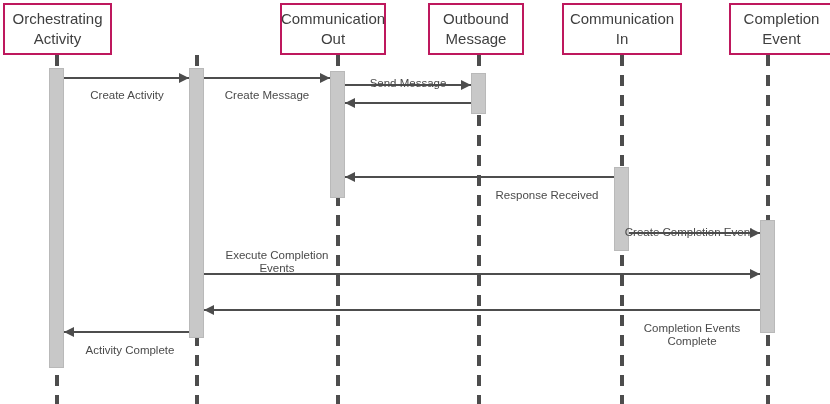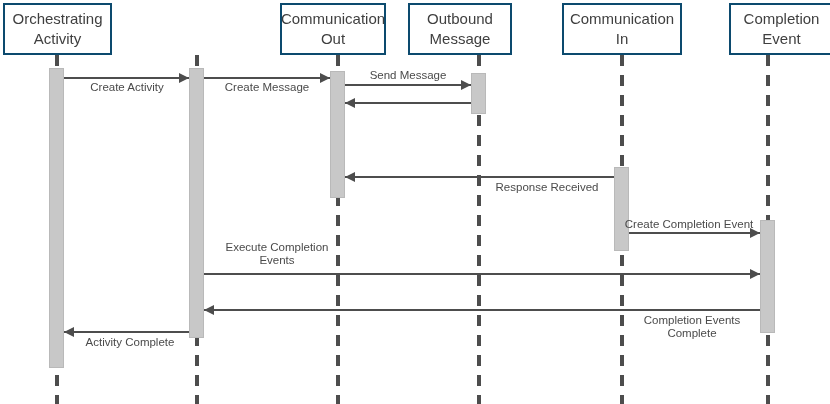--- a/index.html
+++ b/index.html
@@ -14,21 +14,21 @@
     height: 404px;
     background: #ffffff;
     overflow: hidden;
   }
   
   .actor-box {
     position: absolute;
     top: 3px;
     height: 52px;
     background: #ffffff;
-    border: 2px solid #0c4a6e;
+    border: 2px solid #be185d;
     box-sizing: border-box;
     display: flex;
     align-items: center;
     justify-content: center;
     text-align: center;
     font-size: 15px;
     line-height: 1.35;
     color: #3f3f3f;
     z-index: 5;
     padding: 0 6px;
@@ -82,20 +82,21 @@
   
   .msg-label {
     position: absolute;
     font-size: 11.5px;
     line-height: 12.5px;
     color: #4a4a4a;
     text-align: center;
     transform: translateX(-50%);
     white-space: nowrap;
     z-index: 4;
+    margin-top: 8px;
   }
   .msg-label.wrap {
     white-space: normal;
   }
 </style>
 </head>
 <body>
 
 <div id="diagram">
 
@@ -105,21 +106,21 @@
   <div class="lifeline" style="left:477px"></div>
   <div class="lifeline" style="left:620px"></div>
   <div class="lifeline" style="left:766px"></div>
 
   <div class="actor-box" style="left:3px;   width:109px">
       <span>Orchestrating Activity</span>
     </div>
   <div class="actor-box" style="left:280px; width:106px">
       <span>Communication Out</span>
     </div>
-  <div class="actor-box" style="left:408px; width:104px">
+  <div class="actor-box" style="left:428px; width:96px">
       <span>Outbound Message</span>
     </div>
   <div class="actor-box" style="left:562px; width:120px">
       <span>Communication In</span>
     </div>
   <div class="actor-box" style="left:729px; width:105px">
       <span>Completion Event</span>
     </div>
 
   <div class="activation-bar" style="left:49px;  top:68px;  height:300px"></div>

